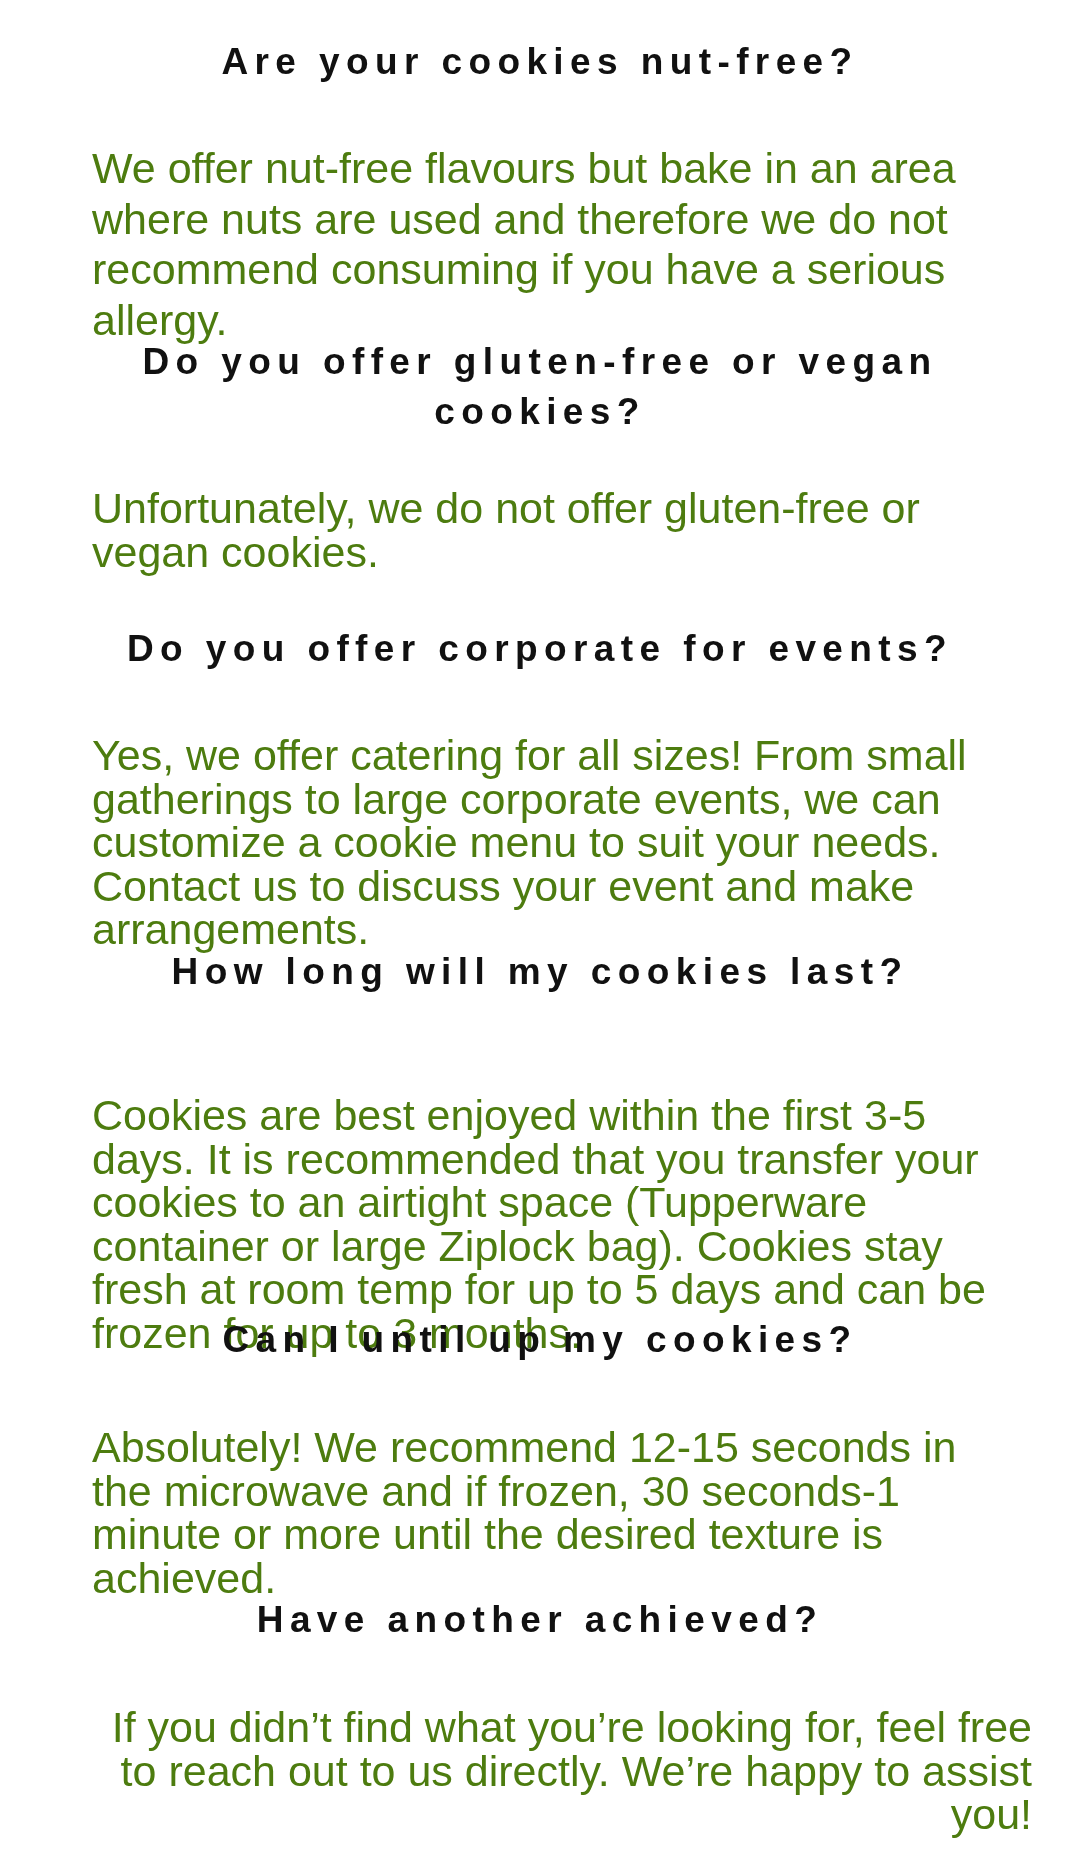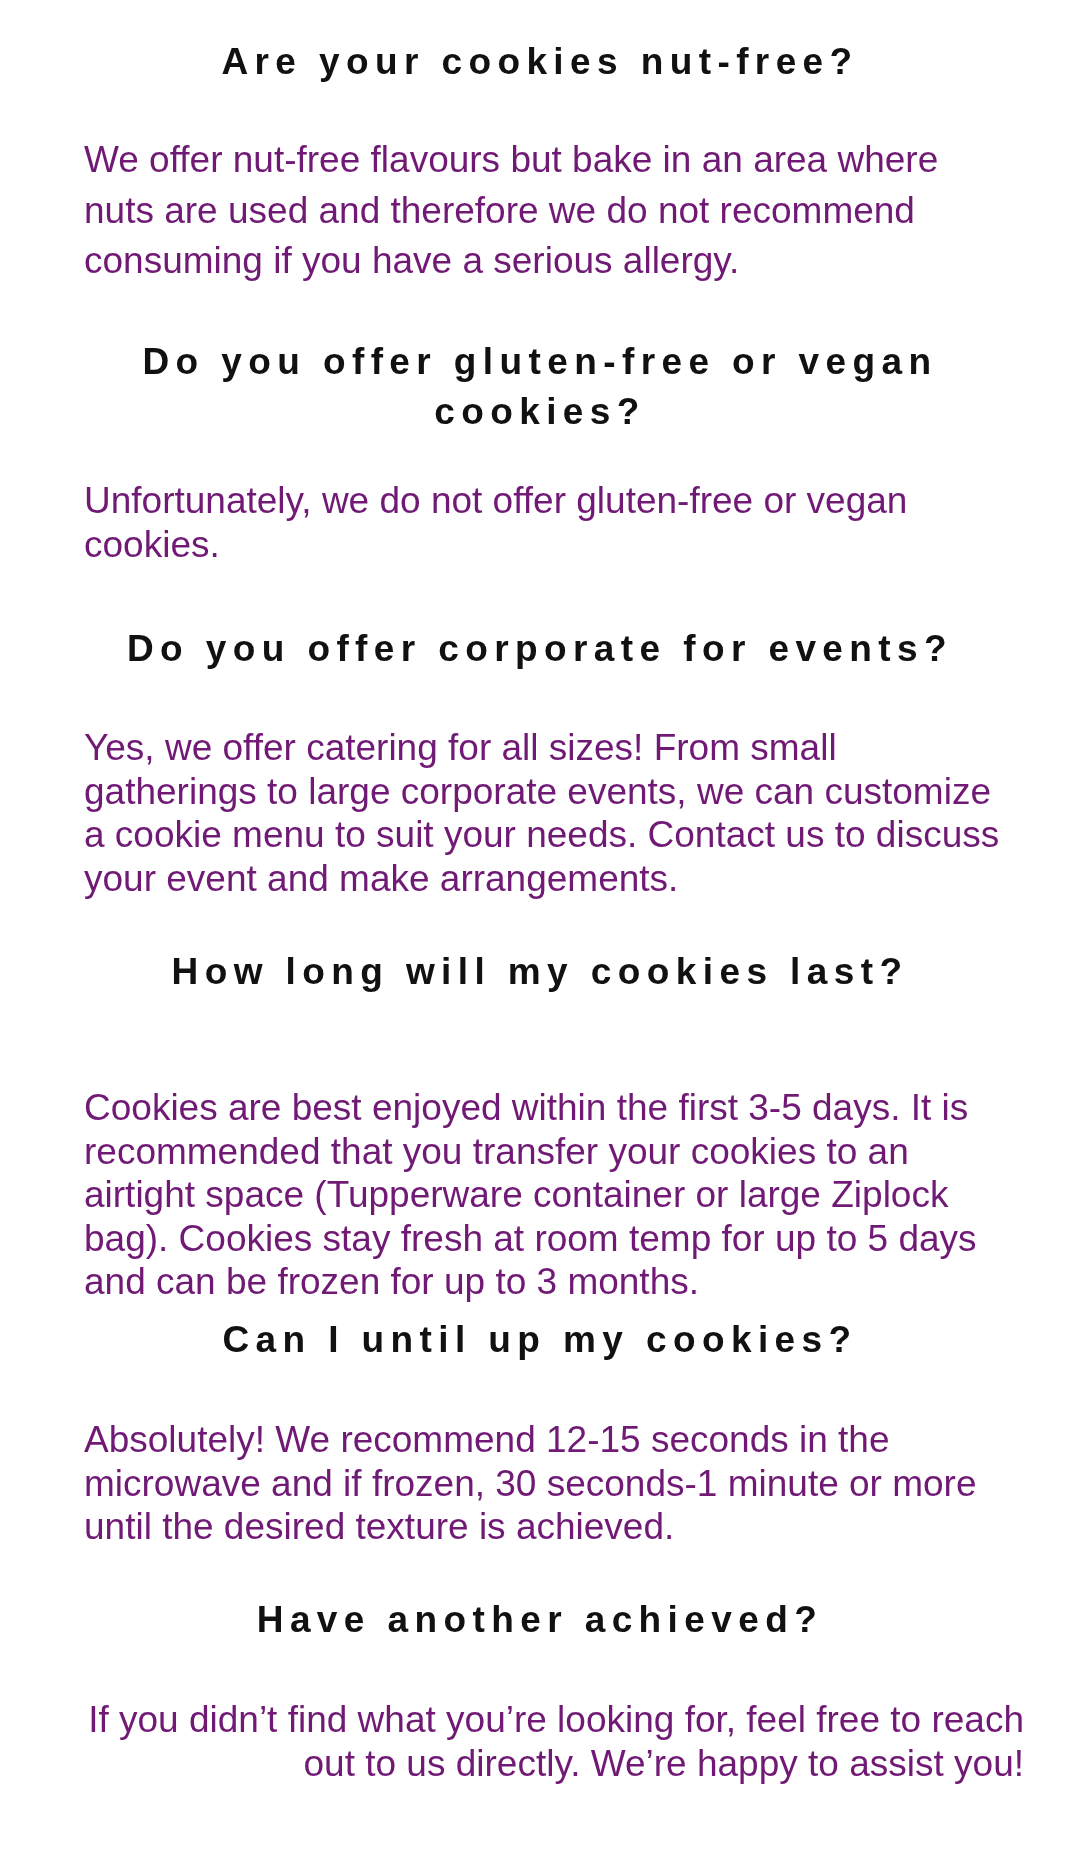--- a/index.html
+++ b/index.html
@@ -7,21 +7,21 @@
   .faq-heading {
     position: absolute; left: 60px; width: 960px;
     font-family: "Liberation Sans", sans-serif;
     font-size: 37px; font-weight: bold;
     letter-spacing: 6.4px; line-height: 50px;
     text-align: center; margin: 0; color: #111111;
   }
   .faq-answer {
     position: absolute; left: 80px; width: 930px;
     font-family: "Liberation Sans", sans-serif;
-    font-size: 37px; line-height: 43.5px; margin: 4px; color: #701a75;
+    font-size: 43px; line-height: 43.5px; margin: 12px; color: #4d7c0f;
   }
   .faq-answer.loose { line-height: 50.5px; }
   .faq-answer.center { text-align: right; left: 60px; width: 960px; }
 </style>
 </head>
 <body>
 
 <main>
 
   <section>

